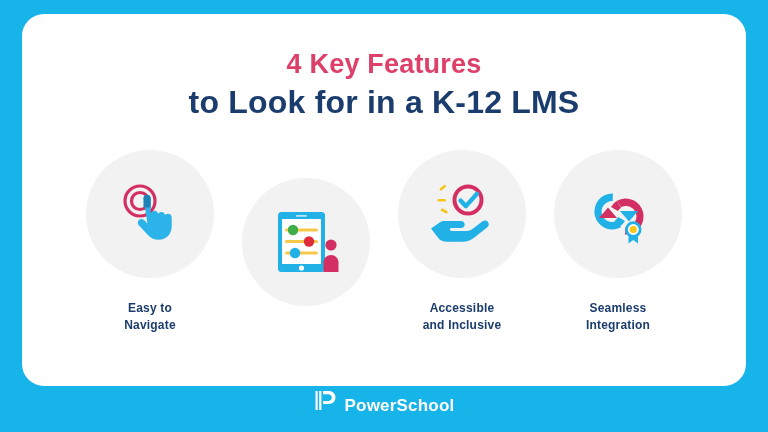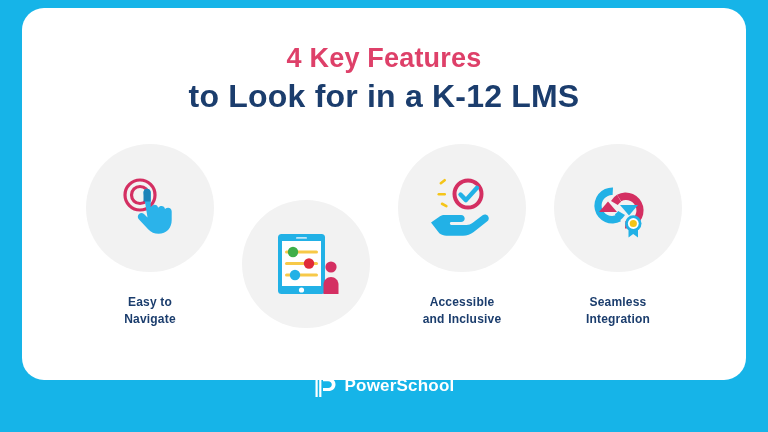--- a/index.html
+++ b/index.html
@@ -22,21 +22,21 @@
     background: #16B4E8;
     display: flex;
     flex-direction: column;
     align-items: center;
   }
 
   
   .card {
     position: absolute;
     left: 22px;
-    top: 8px;
+    top: 14px;
     width: 724px;
     height: 372px;
     background: #FFFFFF;
     border-radius: 22px;
     display: flex;
     flex-direction: column;
     align-items: center;
   }
 
   
@@ -60,21 +60,21 @@
     font-weight: bold;
     color: #1B3D6D;
     letter-spacing: 0.2px;
     margin-top: 2px;
   }
 
   
   .features {
     display: flex;
     justify-content: center;
-    align-items: flex-end;
+    align-items: center;
     gap: 28px;
     margin-top: 28px;
   }
 
   .feature {
     width: 128px;
     display: flex;
     flex-direction: column;
     align-items: center;
   }
@@ -99,25 +99,25 @@
     color: #1B3D6D;
     line-height: 1.42;
     letter-spacing: 0.2px;
     white-space: pre-line;
   }
 
   
   .footer {
     position: absolute;
     left: 0;
-    bottom: 10px;
+    bottom: 16px;
     width: 768px;
     height: 46px;
     display: flex;
-    align-items: flex-start;
+    align-items: flex-end;
     justify-content: center;
     gap: 8px;
   }
 
   .logo-mark { display: block; }
 
   .logo-word {
     font-size: 17px;
     font-weight: bold;
     color: #FFFFFF;

